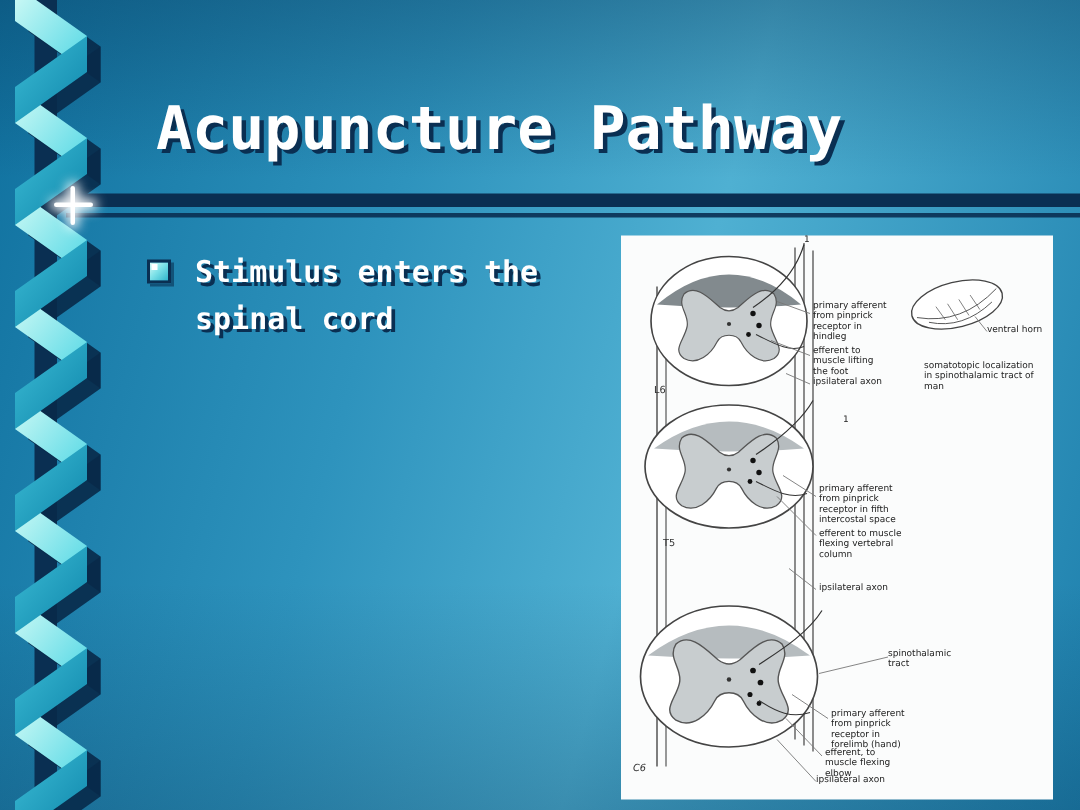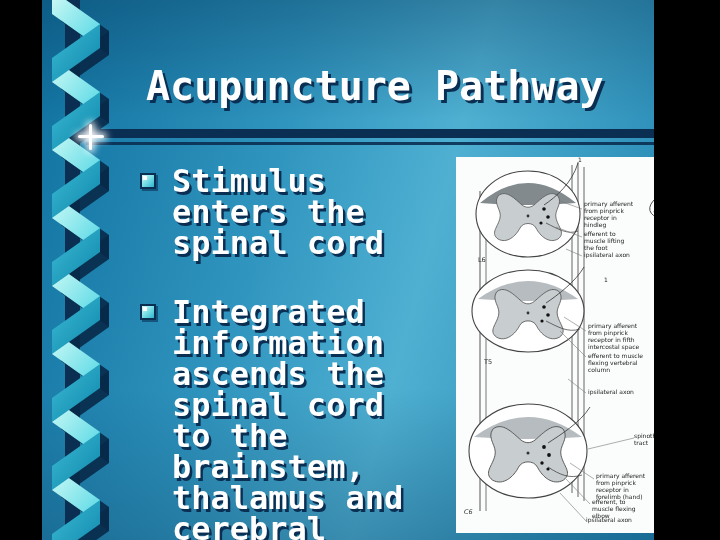--- a/index.html
+++ b/index.html
@@ -1,22 +1,21 @@
 <!DOCTYPE html>
 <html><head>
 <meta charset="utf-8">
 <style>
   html,body { margin:0; padding:0; background:#000; }
   .slide {
-    position:relative; width:612px; height:540px; overflow:hidden;
+    position:relative; width:720px; height:540px; overflow:hidden;
     font-family:"DejaVu Sans Mono", monospace;
     background:
       linear-gradient(180deg, rgba(8,58,92,.38) 0%, rgba(255,255,255,0) 22%, rgba(255,255,255,0) 72%, rgba(8,58,92,.30) 100%),
       linear-gradient(105deg, #10719f 0%, #2e93bd 35%, #4fb0d2 60%, #1e80ad 100%);
-    margin-left: 42px;
   }
   .ribbon { position:absolute; left:0; top:0; }
   .title {
     position:absolute; left:104px; top:62px; margin:0;
     font-size:40px; font-weight:bold; color:#ffffff; line-height:48px;
     text-shadow:3px 3px 0 #0a2f52; white-space:nowrap;
   }
   .rule-thick { position:absolute; left:44px; top:129px; width:676px; height:9px; background:#0a2f52; }
   .rule-thin  { position:absolute; left:44px; top:142px; width:676px; height:3px; background:#0a2f52; opacity:.9; }
   .sparkle { position:absolute; left:36px; top:124px; width:26px; height:26px; }
@@ -25,21 +24,21 @@
 
   .content { position:absolute; left:96px; top:166px; width:310px; }
   .bullet-item { position:relative; padding-left:34px; margin-bottom:38px; }
   .bullet-icon {
     position:absolute; left:2px; top:7px; width:12px; height:12px;
     background:linear-gradient(135deg,#d8f9f6 0%, #7fe2e8 45%, #2fb4cc 100%);
     border:2px solid #0a2f52; box-shadow:2px 2px 0 rgba(8,42,74,.55);
   }
   .bullet-icon::after { content:""; position:absolute; left:1px; top:1px; width:4px; height:4px; background:#ffffff; }
   .bullet-text {
-    width:268px; font-size:32px; font-weight:bold; color:#ffffff;
+    width:268px; font-size:20px; font-weight:bold; color:#ffffff;
     line-height:31px; text-shadow:2.5px 2.5px 0 #0a2f52;
   }
 
   .panel { position:absolute; left:414px; top:157px; width:288px; height:376px; background:#fbfcfc; }
   .fig-svg { position:absolute; left:0; top:0; width:288px; height:376px; }
   .fig-label {
     position:absolute; font-family:"DejaVu Sans", sans-serif;
     font-size:6px; line-height:1.15; color:#222;
   }
   .fig-level { font-size:6.5px; color:#333; }
@@ -90,24 +89,20 @@
 
   <h1 class="title">Acupuncture Pathway</h1>
   <div class="rule-thick"></div>
   <div class="rule-thin"></div>
   <div class="sparkle"></div>
 
   <div class="content">
     <div class="bullet-item">
       <span class="bullet-icon"></span>
       <div class="bullet-text">Stimulus enters the spinal cord</div>
-    </div>
-    <div class="bullet-item">
-      <span class="bullet-icon"></span>
-      <div class="bullet-text">Integrated information ascends the spinal cord to the brainstem, thalamus and cerebral cortex</div>
     </div>
   </div>
 
   <div class="panel">
     <svg class="fig-svg" viewBox="0 0 288 376" xmlns="http://www.w3.org/2000/svg" xmlns:xlink="http://www.w3.org/1999/xlink">
       <defs>
         <path id="gm" d="M -30,-20 C -22,-27 -13,-17 -6,-11 C -2,-8 2,-8 6,-11 C 13,-17 22,-27 30,-20 C 35,-12 26,-6 28,2 C 30,11 38,17 30,23 C 21,28 12,20 8,12 C 5,6 -5,6 -8,12 C -12,20 -21,28 -30,23 C -38,17 -30,11 -28,2 C -26,-6 -35,-12 -30,-20 Z"></path>
       </defs>
 
       <line x1="24" y1="34" x2="24" y2="354" stroke="#555" stroke-width="1"></line>

